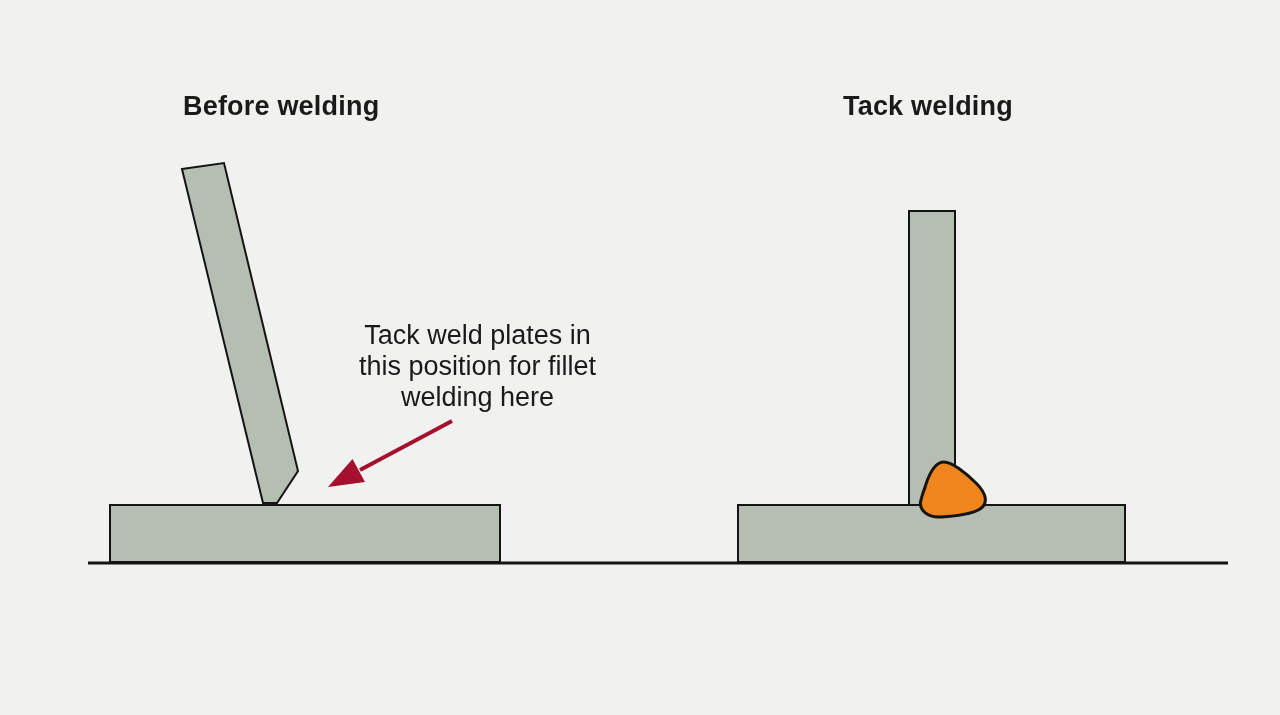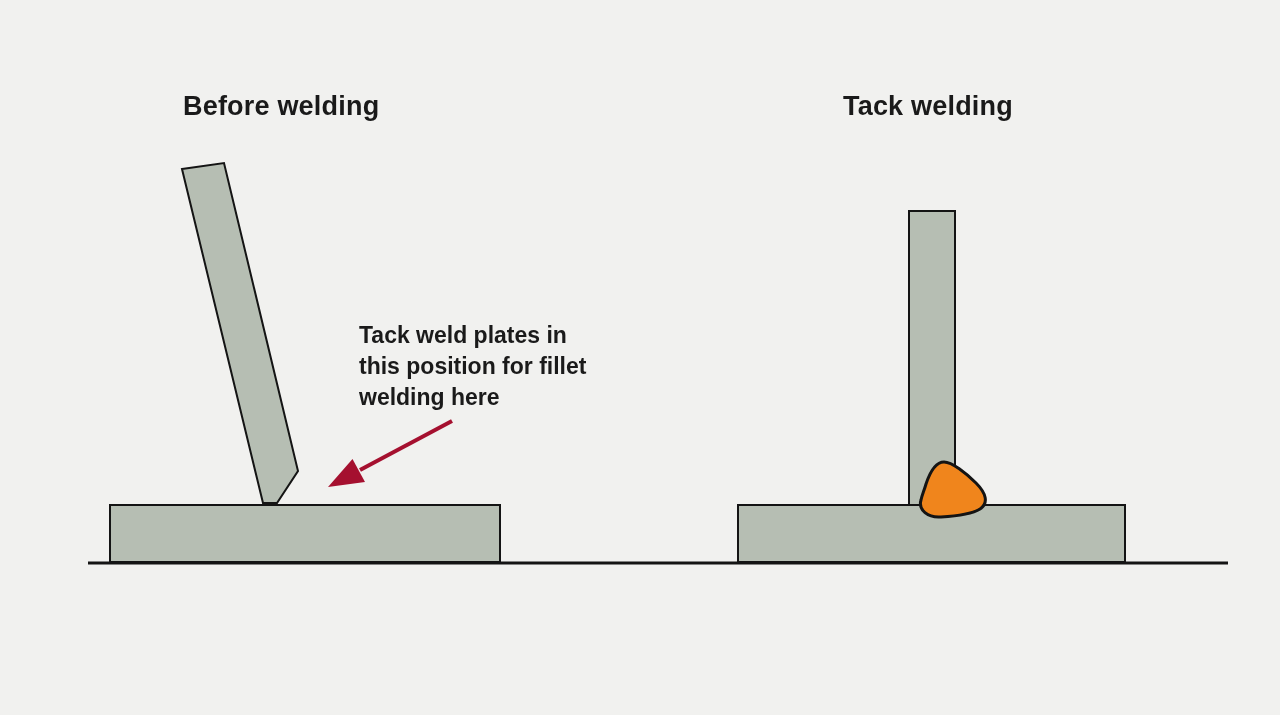--- a/index.html
+++ b/index.html
@@ -58,25 +58,26 @@
     font-weight: 700;
     color: var(--text);
     letter-spacing: 0.2px;
     white-space: nowrap;
   }
   .title-before { left: 183px; top: 91px; }
   .title-after  { left: 843px; top: 91px; }
   .annotation {
     position: absolute;
     left: 359px; top: 320px;
-    font-size: 23px;
-    font-weight: 700;
+    font-size: 27px;
+    font-weight: 400;
     line-height: 31px;
     color: var(--text);
     white-space: pre-line;
+    text-align: center;
   }
 </style>
 </head>
 <body>
 
 <div class="canvas">
 
   <svg class="diagram-svg" viewBox="0 0 1280 715" xmlns="http://www.w3.org/2000/svg">
 
     <line class="ground" x1="88" y1="563" x2="1228" y2="563"></line>

